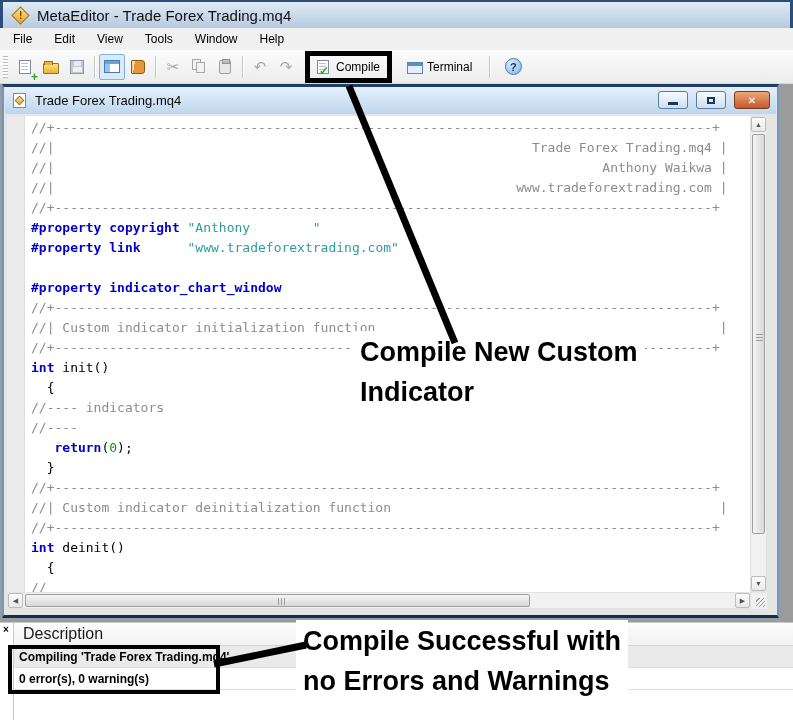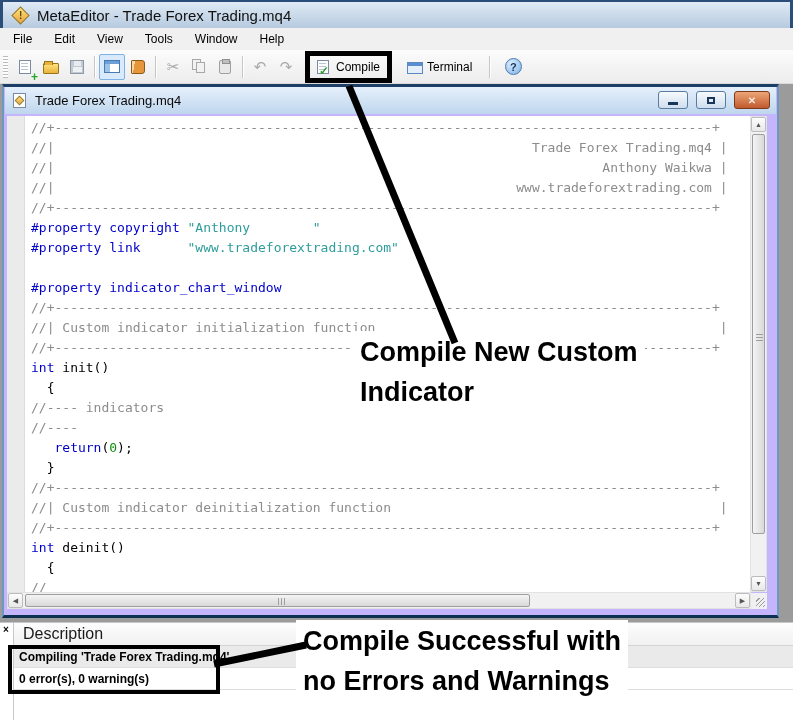--- a/index.html
+++ b/index.html
@@ -67,21 +67,21 @@
   .ic-term { width:16px; height:12px; border:1px solid #5a88c0; background:#e4effb; position:relative; margin-top:2px; }
   .ic-term:before { content:""; position:absolute; left:0; top:0; width:14px; height:3px; background:#5a8ece; }
   .ic-help { width:17px; height:17px; border-radius:50%; background:radial-gradient(circle at 35% 30%,#d9ecfd,#7fb2e8); border:1px solid #4a7ab0; display:flex; align-items:center; justify-content:center; font-weight:bold; font-size:11px; color:#14345e; }
 
   .anno-inline-box { border:5px solid #000; margin-left:6px; background:transparent; }
 
   
   .mdi { position:absolute; left:0; top:84px; width:793px; height:538px; background:#9b9b9b; }
   .child {
     position:absolute; left:2px; top:0; width:777px; height:534px;
-    background:#c4b5fd;
+    background:#e5e5e5;
     border-top:3px solid #1d3e66; border-left:2px solid #6e97c2; border-right:2px solid #6e97c2; border-bottom:3px solid #0c3050;
   }
   .child-title { position:absolute; left:1px; right:1px; top:0; height:27px;
     background:linear-gradient(#e6f0fb,#bed6ee);
     display:flex; align-items:center; padding-left:8px; }
   .doc-ic { width:13px; height:15px; background:#fff; border:1px solid #7a8aa0; position:relative; margin-right:9px; }
   .doc-ic i { position:absolute; left:2px; top:3px; width:7px; height:7px; transform:rotate(45deg);
     background:linear-gradient(135deg,#ffe27a,#e8a33d); border:1px solid #9a7418; }
   .child-title .t { font-size:13px; color:#0a0a0a; }
   .winbtns { position:absolute; right:6px; top:4px; display:flex; gap:8px; }
@@ -90,21 +90,21 @@
     font-size:10px; color:#17375c; }
   .wbtn.close { width:36px; background:linear-gradient(#eda678,#c05a2e); border-color:#7c3a1a; color:#f6e8dc; font-weight:bold; }
   .wbtn .bar { width:10px; height:3px; background:#17375c; margin-top:6px; }
   .wbtn .box { width:8px; height:7px; border:2px solid #17375c; }
 
   .editor { position:absolute; left:3px; top:29px; width:744px; height:476px; background:#fff; overflow:hidden; }
   .gutter { position:absolute; left:0; top:0; width:18px; height:100%; background:#ebebeb; border-right:1px solid #dcdcdc; }
   pre.code { position:absolute; left:24px; top:2px;
     font-family:"DejaVu Sans Mono","Liberation Mono",monospace;
     font-size:13px; line-height:20px; white-space:pre; }
-  .tk-c { color:#8c8c8c; } .tk-k { color:#0000cc; } .tk-s { color:#2e9c9c; }
+  .tk-c { color:#8c8c8c; } .tk-k { color:#0000cc;font-weight:bold; } .tk-s { color:#2e9c9c; }
   .tk-n { color:#0b8f0b; } .tk-p { color:#000; }
 
   
   .vscroll { position:absolute; left:746px; top:29px; width:17px; height:476px; background:#f2f1f1; border:1px solid #e2e2e2; }
   .hscroll { position:absolute; left:3px; top:505px; width:744px; height:17px; background:#f2f1f1; border:1px solid #e2e2e2; }
   .sbtn { position:absolute; background:linear-gradient(#fdfdfd,#e8e8e8); border:1px solid #bcbcbc; border-radius:2px;
     display:flex; align-items:center; justify-content:center; font-size:7px; color:#555; }
   .vthumb { position:absolute; left:1px; width:13px; background:linear-gradient(90deg,#f4f4f4,#d9d9d9); border:1px solid #9e9e9e; border-radius:2px; }
   .hthumb { position:absolute; top:1px; height:13px; background:linear-gradient(#f4f4f4,#d9d9d9); border:1px solid #9e9e9e; border-radius:2px; }
   .vthumb .g { position:absolute; left:3px; top:50%; width:7px; height:7px;

